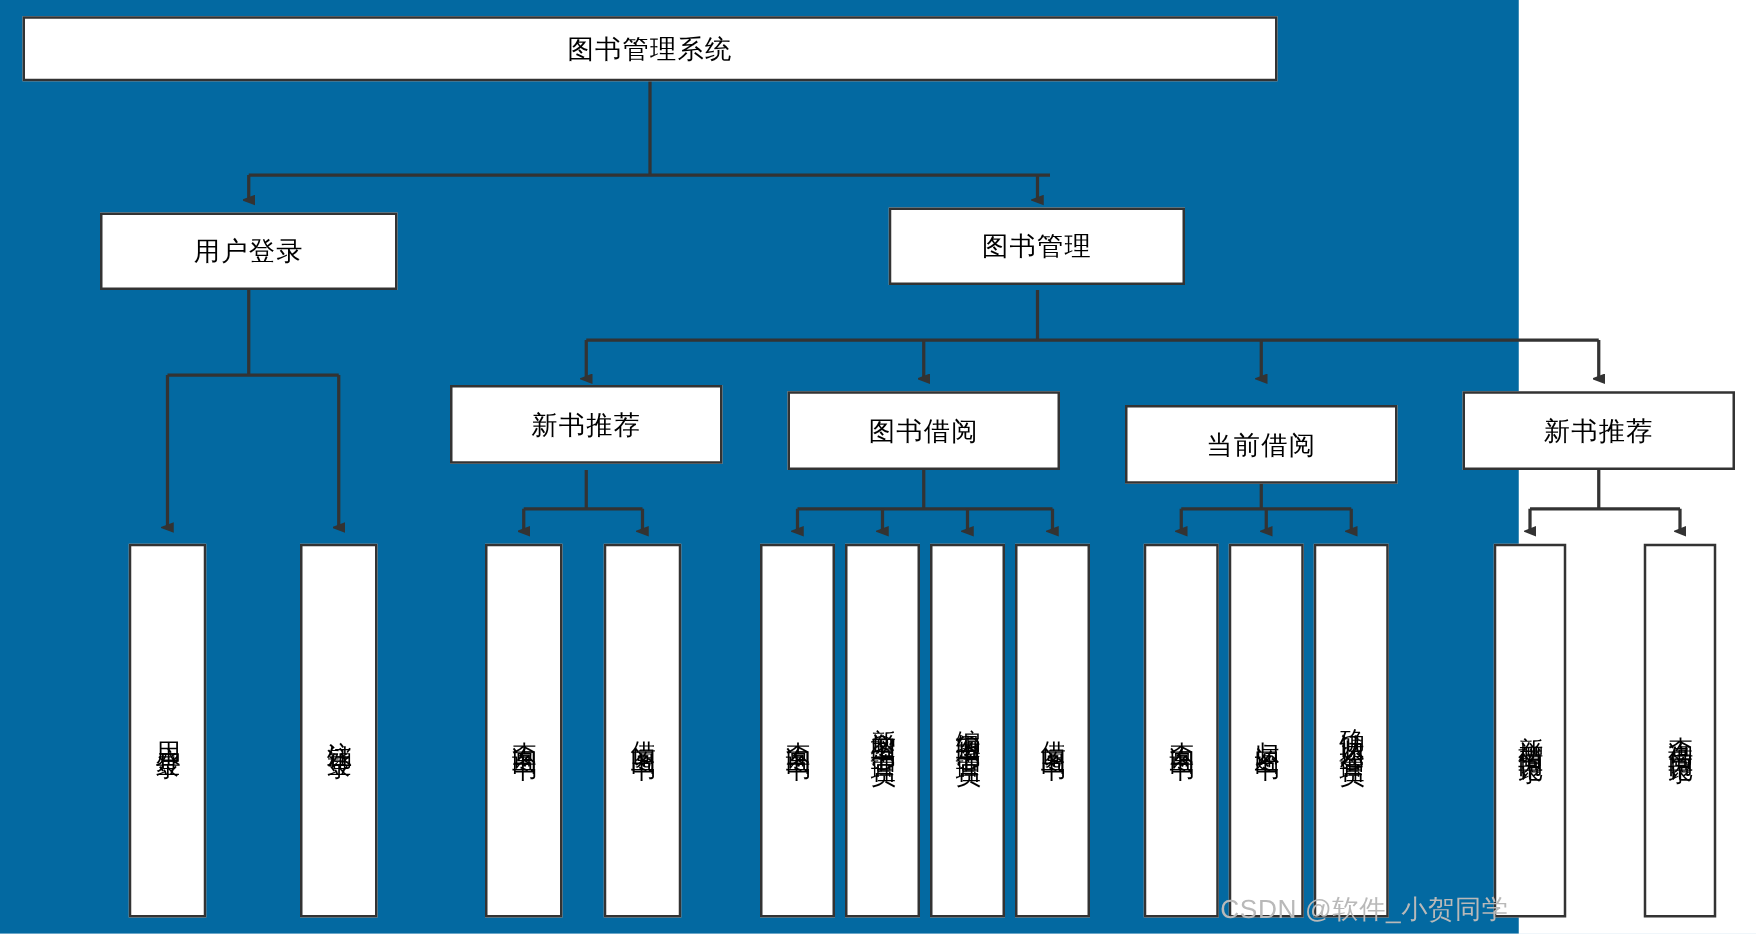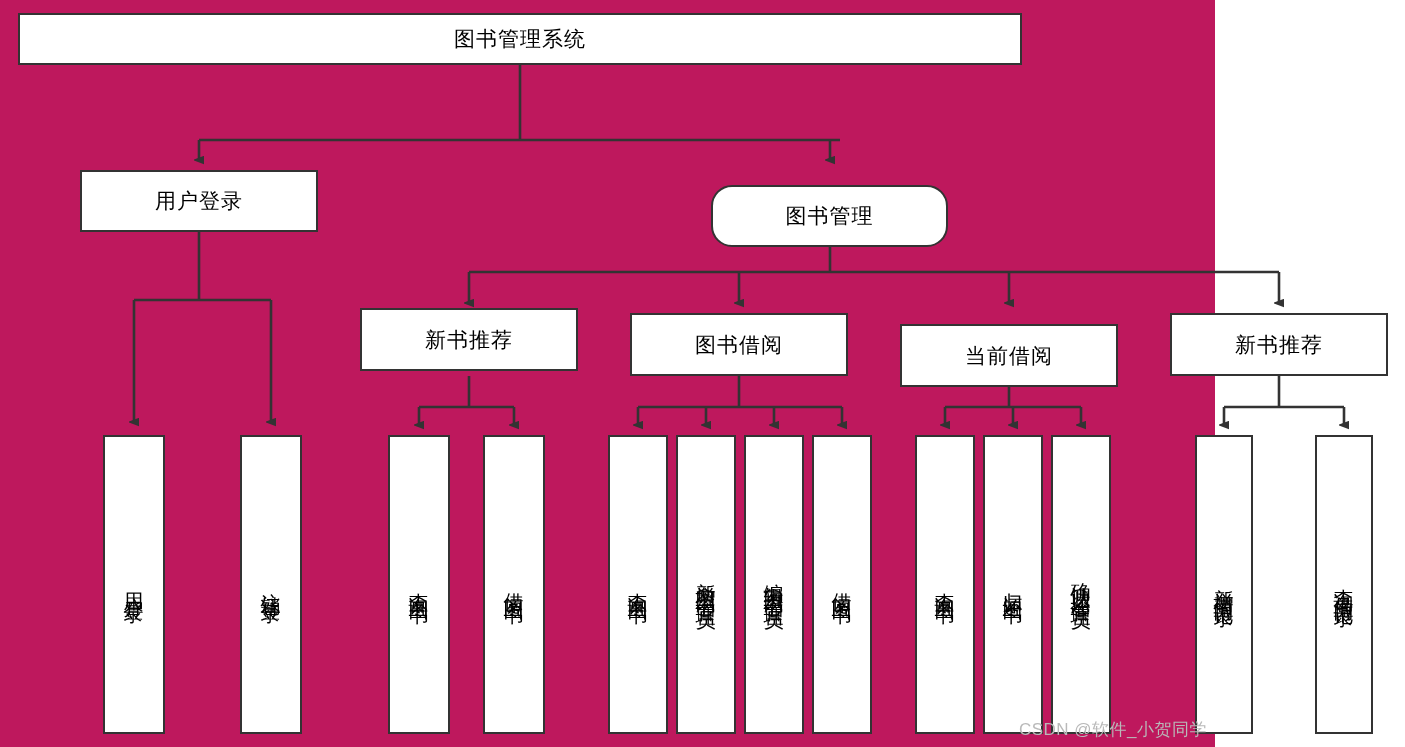--- a/index.html
+++ b/index.html
@@ -7,21 +7,21 @@
     width: 1405px;
     height: 747px;
     background: #ffffff;
     font-family: "Liberation Sans", "DejaVu Sans", sans-serif;
     overflow: hidden;
   }
   #canvas {
     position: relative;
     width: 1215px;
     height: 747px;
-    background: #be185d;
+    background: #0369a1;
   }
   #edges {
     position: absolute;
     left: 0; top: 0;
     width: 1405px;
     height: 747px;
     pointer-events: none;
   }
   .node {
     position: absolute;
@@ -51,21 +51,21 @@
   }
   .node.vert > span {
     writing-mode: vertical-rl;
     text-orientation: upright;
     display: block;
   }
   #watermark {
     position: absolute;
     right: 8px;
     bottom: 6px;
-    font-size: 17px;
+    font-size: 21px;
     color: #b9b9b9;
     letter-spacing: 0.5px;
     white-space: nowrap;
     z-index: 5;
   }
 </style>
 </head>
 <body>
 
 <div id="canvas">
@@ -120,21 +120,21 @@
     </g>
   </svg>
 
   <div class="node horiz" style="left:18px; top:13px; width:1004px; height:52px;">
     <span>图书管理系统</span>
   </div>
 
   <div class="node horiz" style="left:80px; top:170px; width:238px; height:62px;">
     <span>用户登录</span>
   </div>
-  <div class="node horiz" style="left:711px; top:185px; width:237px; height:62px;border-radius:21px;">
+  <div class="node horiz" style="left:711px; top:166px; width:237px; height:62px;">
     <span>图书管理</span>
   </div>
 
   <div class="node horiz" style="left:360px; top:308px; width:218px; height:63px;">
     <span>新书推荐</span>
   </div>
   <div class="node horiz" style="left:630px; top:313px; width:218px; height:63px;">
     <span>图书借阅</span>
   </div>
   <div class="node horiz" style="left:900px; top:313px; width:218px; height:63px;margin-top:11px;">

